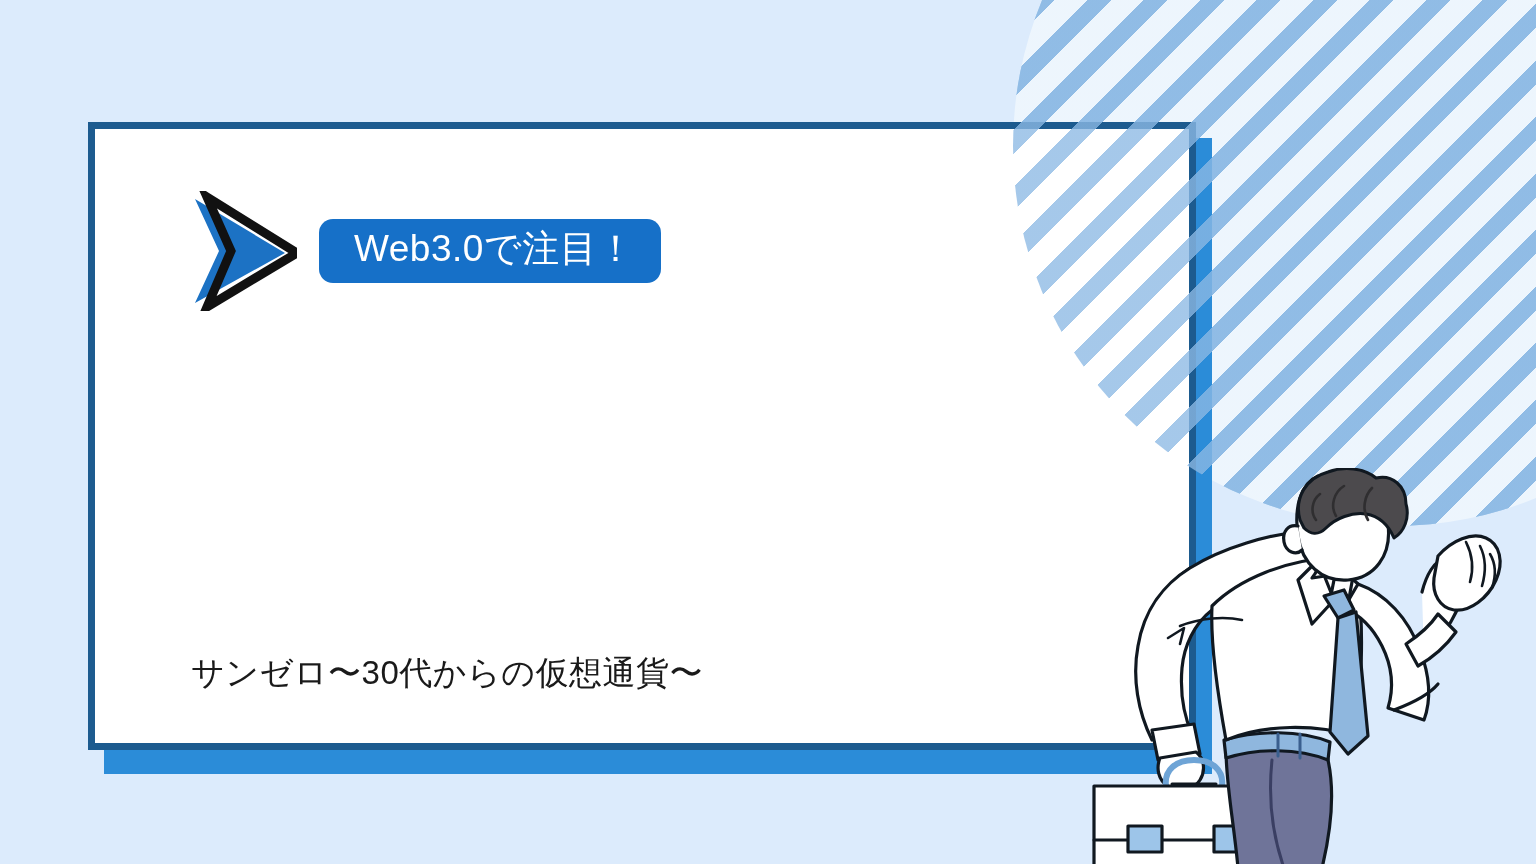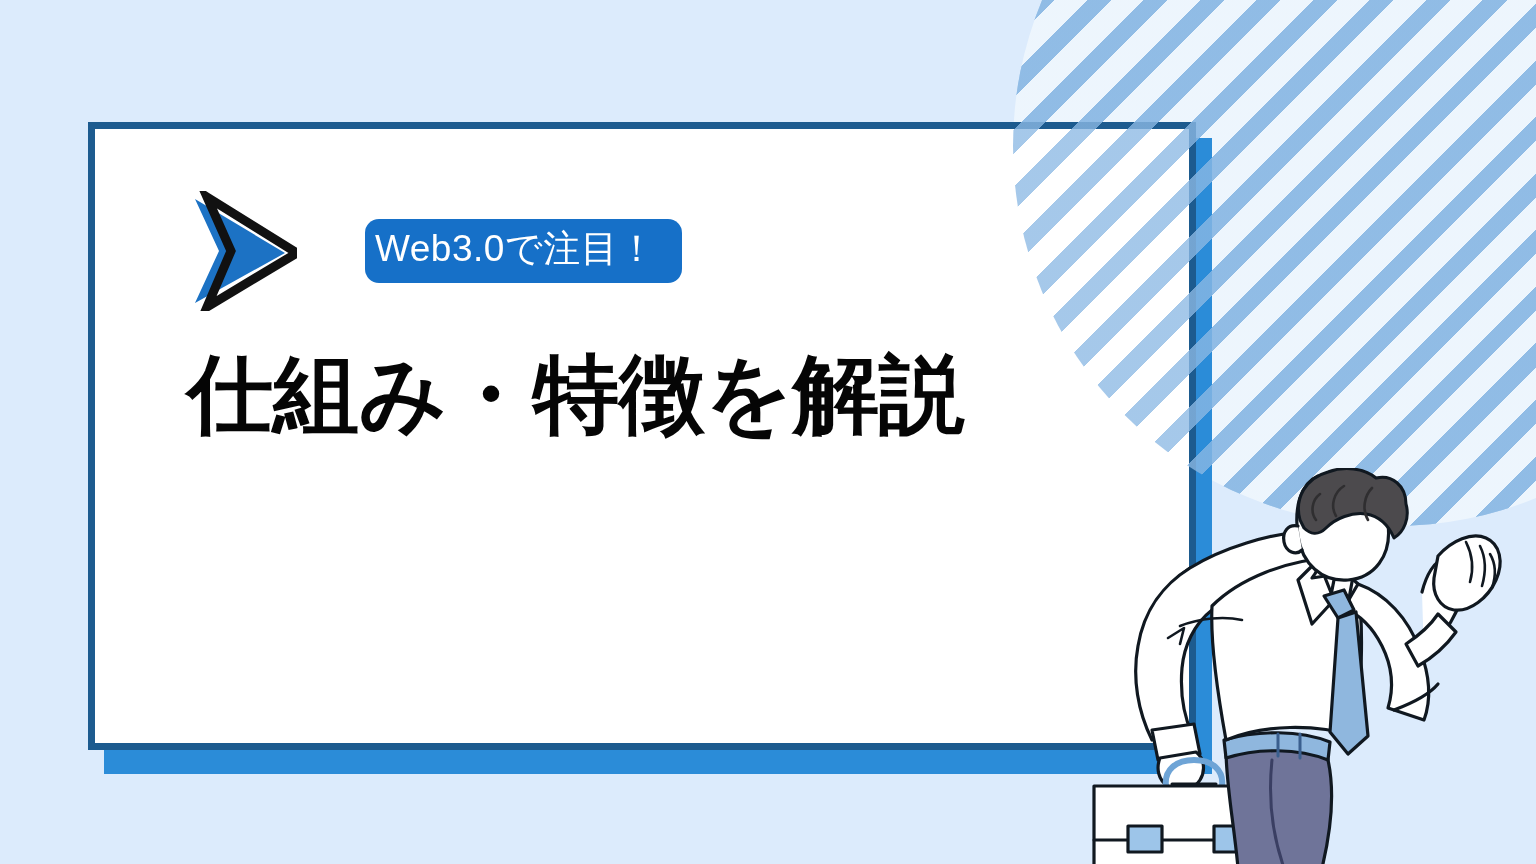--- a/index.html
+++ b/index.html
@@ -86,27 +86,26 @@
   .arrow-icon {
     width: 112px;
     height: 120px;
     display: block;
     flex: 0 0 auto;
   }
   .badge {
     background: #1670c8;
     color: #ffffff;
     border-radius: 14px;
-    padding: 10px 26px 13px 10px;
+    padding: 10px 26px 13px 35px;
     font-size: 37px;
     line-height: 1.1;
     letter-spacing: 0.5px;
     white-space: nowrap;
     font-weight: 400;
-    margin-left: 46px;
   }
 
   
   .headline {
     position: absolute;
     left: 92px;
     top: 208px;
     color: #050505;
     font-size: 86px;
     line-height: 1.33;
@@ -157,23 +156,23 @@
 
     <div class="badge-row">
       <svg class="arrow-icon" viewBox="0 0 112 120">
         <path d="M10 8 L100 62 L10 112 L34 60 Z" fill="#1c72c4"></path>
         <path d="M22 6 L112 62 L22 116 L46 60 Z" fill="none" stroke="#111111" stroke-width="9" stroke-linejoin="miter"></path>
       </svg>
       <div class="badge">Web3.0で注目！</div>
     </div>
 
     <div class="headline">
-      <span class="ln2">仕組み・特徴を解説</span>
     </div>
 
+    <div class="subtitle">サンゼロ〜30代からの仮想通貨〜</div>
 
   </div>
 
   <div class="striped-circle-over"></div>
 
   <svg class="person" viewBox="0 0 470 400">
     <g stroke="#101820" stroke-width="3.2" stroke-linejoin="round" stroke-linecap="round" fill="none">
 
       <path d="M118 100 C 90 118, 72 150, 68 186 C 65 214, 70 240, 82 262" fill="#ffffff"></path>
       <path d="M118 100 C 150 80, 196 66, 240 62 L 252 104

